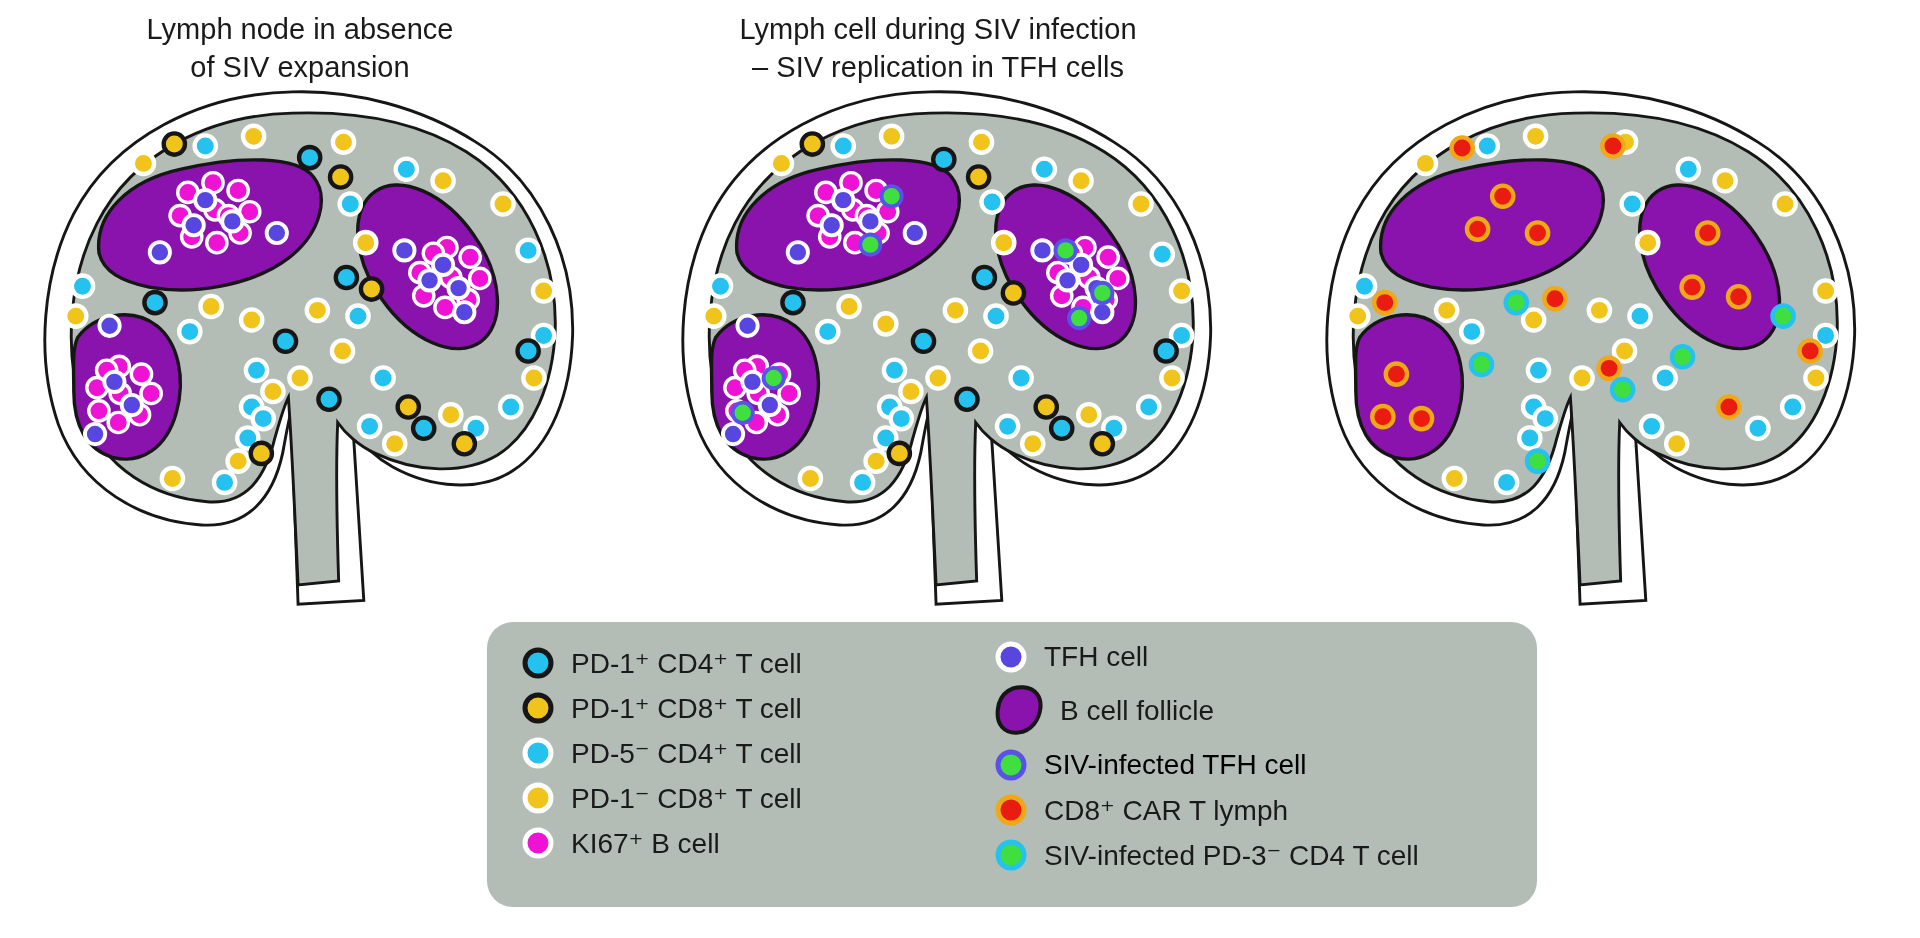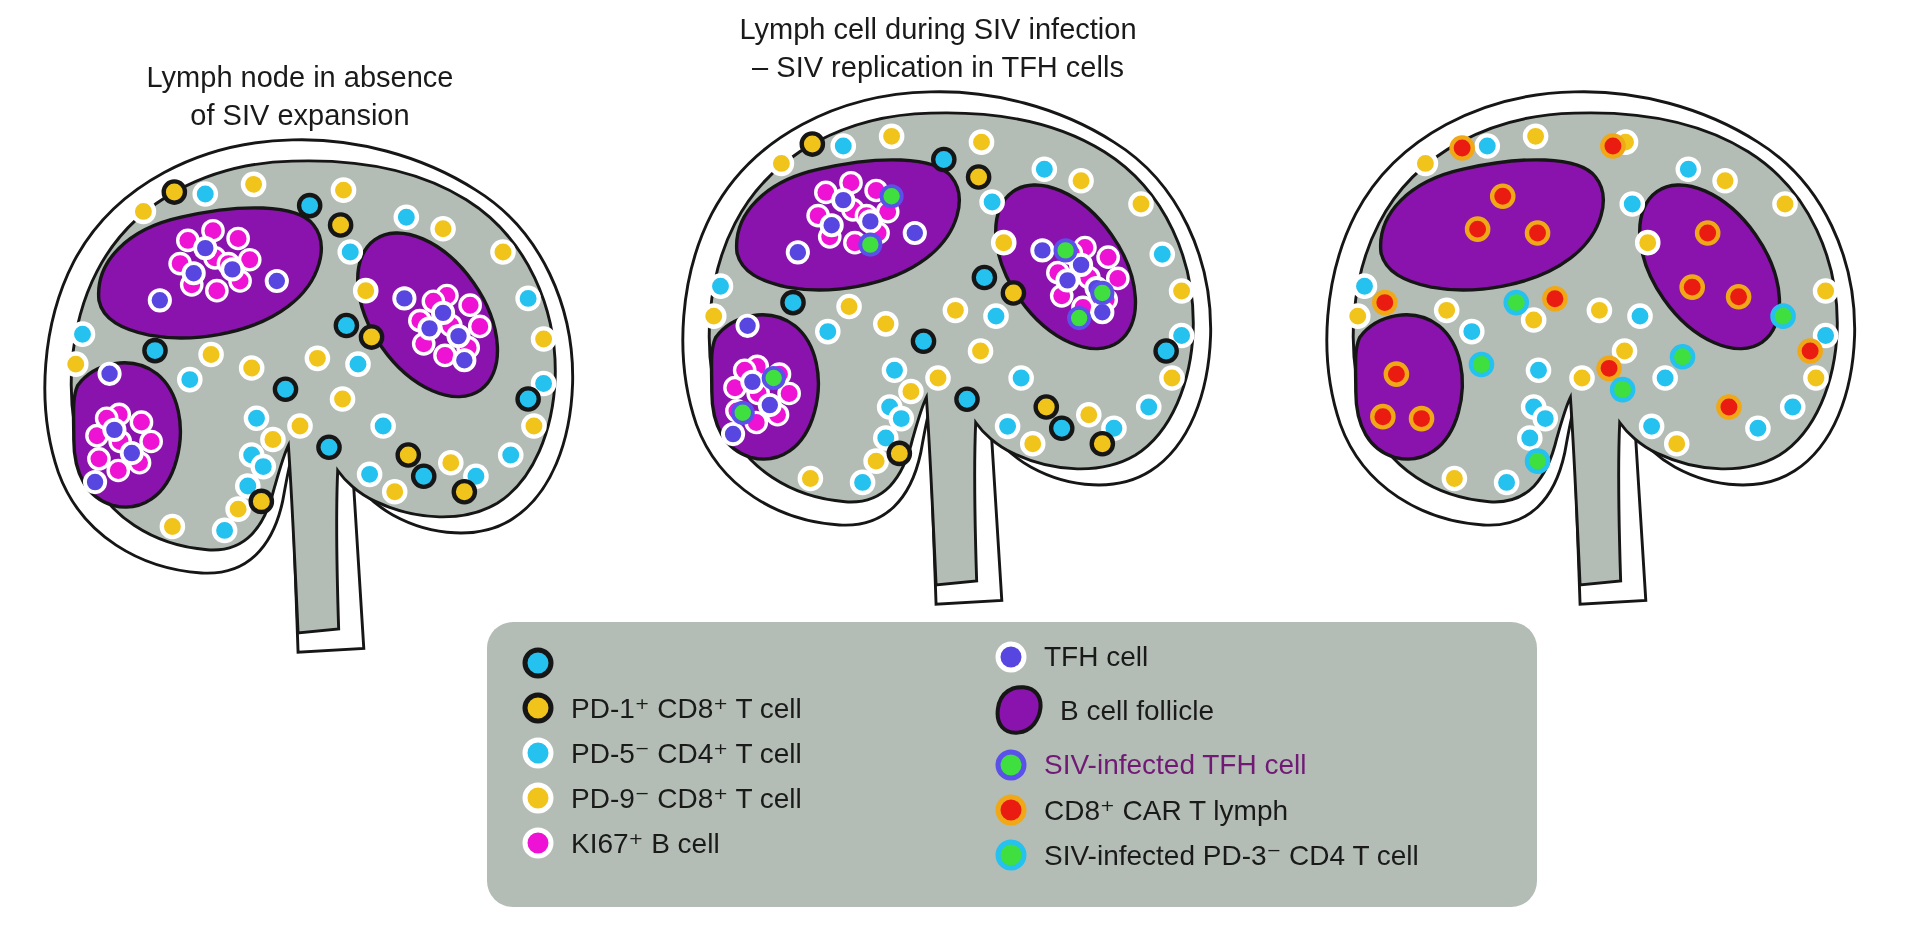--- a/index.html
+++ b/index.html
@@ -16,21 +16,21 @@
   .legend-col.right{left:505px;top:16px;}
   .legend-row{display:flex;align-items:center;gap:14px;margin-bottom:7px;}
   .legend-row .licon{flex:0 0 auto;display:block;}
   .legend-label{font-size:28px;color:#111111;white-space:nowrap;}
 </style>
 </head>
 <body>
 
 <div class="figure" style="background: rgb(255, 255, 255);">
 
-  <div class="panel" style="left:10px;margin-top:48px;">
+  <div class="panel" style="left:10px;">
     <div class="panel-title">
         <div>Lymph node in absence</div>
         <div>of SIV expansion</div>
       </div>
     <svg class="node-svg" width="580" height="522" viewBox="0 0 600 540">
       <g class="node-shape">
         <path class="capsule" d="M 292,4 C 198,6 108,50 66,130 C 34,192 26,278 50,348 C 74,414 136,448 198,452 C 246,455 272,424 282,378 C 285,362 288,344 291,334 C 293,392 296,462 298,534 L 366,530 C 362,462 358,400 355,354 C 364,368 378,382 396,392 C 436,414 486,418 520,396 C 560,370 580,316 582,256 C 584,178 550,98 482,56 C 426,20 356,2 292,4 Z" fill="#ffffff" stroke="#161616" stroke-width="3"></path>
         <path class="tissue" d="M 292,26 C 208,28 128,66 90,140 C 62,194 54,272 76,336 C 98,396 152,424 204,428 C 244,431 264,404 274,362 C 278,348 283,330 288,320 C 292,378 295,448 298,514 L 340,510 C 338,448 337,390 339,346 C 346,356 360,370 378,378 C 420,398 470,400 504,380 C 542,356 562,304 564,250 C 566,180 536,106 472,66 C 418,32 352,24 292,26 Z" fill="#b3bdb5" stroke="#161616" stroke-width="3"></path>
         <path class="follicle" d="M 92,170 C 88,130 122,96 177,84 C 237,70 297,70 314,92 C 330,112 322,150 288,176 C 250,205 188,214 144,206 C 116,200 96,190 92,170 Z" fill="#8a12ad" stroke="#161616" stroke-width="3.5"></path>
         <ellipse class="follicle" cx="432" cy="185" rx="95" ry="58" transform="rotate(55 432 185)" fill="#8a12ad" stroke="#161616" stroke-width="3.5"></ellipse>
@@ -317,38 +317,39 @@
       </g>
     </svg>
   </div>
 
   <div class="legend-box" style="background: rgb(179, 189, 181);">
     <div class="legend-col left">
         <div class="legend-row">
           <svg class="licon" width="38" height="38" viewBox="0 0 38 38">
             <circle cx="19" cy="19" r="13" fill="#25c1ef" stroke="#161616" stroke-width="5"></circle>
           </svg>
+          <span class="legend-label" style="color: rgb(26, 26, 26);">PD-1⁺ CD4⁺ T cell</span>
         </div>
         <div class="legend-row">
           <svg class="licon" width="38" height="38" viewBox="0 0 38 38">
             <circle cx="19" cy="19" r="13" fill="#f1c41b" stroke="#161616" stroke-width="5"></circle>
           </svg>
           <span class="legend-label" style="color: rgb(26, 26, 26);">PD-1⁺ CD8⁺ T cell</span>
         </div>
         <div class="legend-row">
           <svg class="licon" width="38" height="38" viewBox="0 0 38 38">
             <circle cx="19" cy="19" r="13" fill="#25c1ef" stroke="#ffffff" stroke-width="5"></circle>
           </svg>
           <span class="legend-label" style="color: rgb(26, 26, 26);">PD-5⁻ CD4⁺ T cell</span>
         </div>
         <div class="legend-row">
           <svg class="licon" width="38" height="38" viewBox="0 0 38 38">
             <circle cx="19" cy="19" r="13" fill="#f1c41b" stroke="#ffffff" stroke-width="5"></circle>
           </svg>
-          <span class="legend-label" style="color: rgb(26, 26, 26);">PD-9⁻ CD8⁺ T cell</span>
+          <span class="legend-label" style="color: rgb(26, 26, 26);">PD-1⁻ CD8⁺ T cell</span>
         </div>
         <div class="legend-row">
           <svg class="licon" width="38" height="38" viewBox="0 0 38 38">
             <circle cx="19" cy="19" r="13" fill="#ee13d4" stroke="#ffffff" stroke-width="5"></circle>
           </svg>
           <span class="legend-label" style="color: rgb(26, 26, 26);">KI67⁺ B cell</span>
         </div>
       </div>
     <div class="legend-col right">
         <div class="legend-row">
@@ -360,21 +361,21 @@
         <div class="legend-row">
           <svg class="licon" width="54" height="56" viewBox="0 0 54 56">
             <path d="M 16,8 C 25,2 39,3 45,11 C 51,19 49,32 42,41 C 34,51 18,53 10,44 C 3,36 4,16 16,8 Z" fill="#8a12ad" stroke="#161616" stroke-width="4"></path>
           </svg>
           <span class="legend-label" style="color: rgb(26, 26, 26);">B cell follicle</span>
         </div>
         <div class="legend-row">
           <svg class="licon" width="38" height="38" viewBox="0 0 38 38">
             <circle cx="19" cy="19" r="13" fill="#3fdf3f" stroke="#5a50ea" stroke-width="5"></circle>
           </svg>
-          <span class="legend-label" style="color: #701a75;">SIV-infected TFH cell</span>
+          <span class="legend-label" style="color: #000000;">SIV-infected TFH cell</span>
         </div>
         <div class="legend-row">
           <svg class="licon" width="38" height="38" viewBox="0 0 38 38">
             <circle cx="19" cy="19" r="13" fill="#ea1c12" stroke="#f0a816" stroke-width="5"></circle>
           </svg>
           <span class="legend-label" style="color: rgb(26, 26, 26);">CD8⁺ CAR T lymph</span>
         </div>
         <div class="legend-row">
           <svg class="licon" width="38" height="38" viewBox="0 0 38 38">
             <circle cx="19" cy="19" r="13" fill="#3fdf3f" stroke="#25c1ef" stroke-width="5"></circle>

